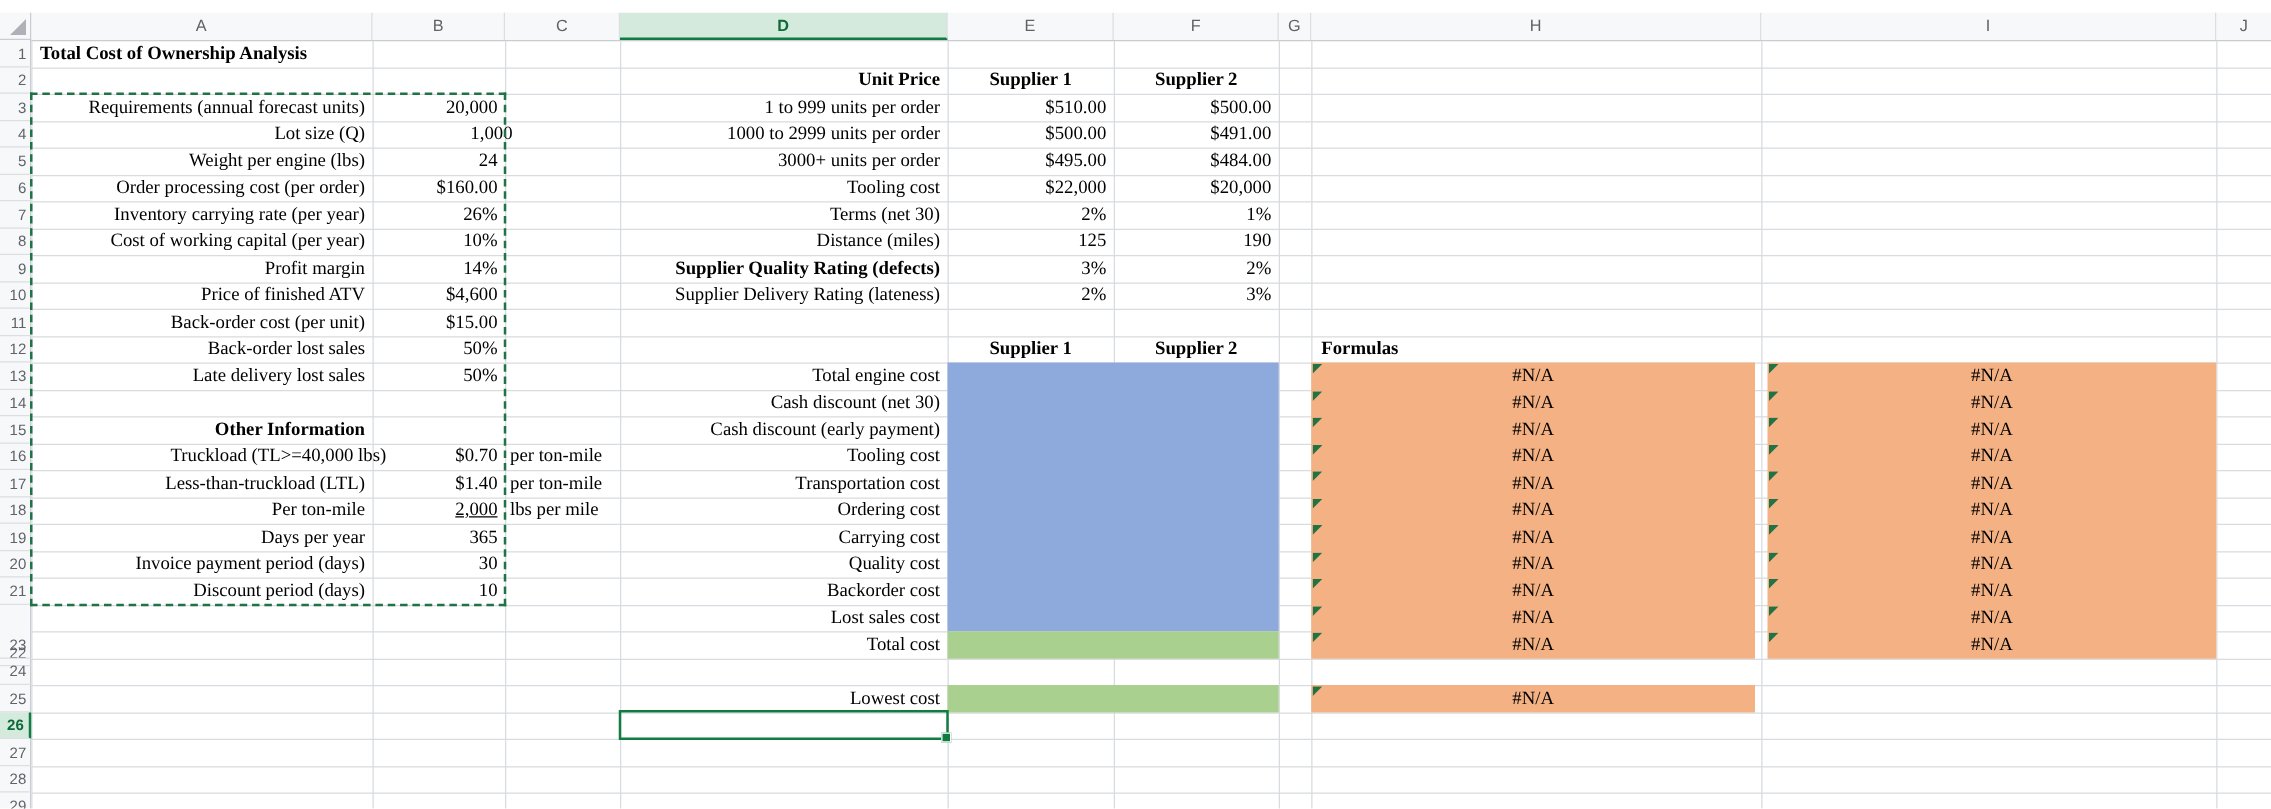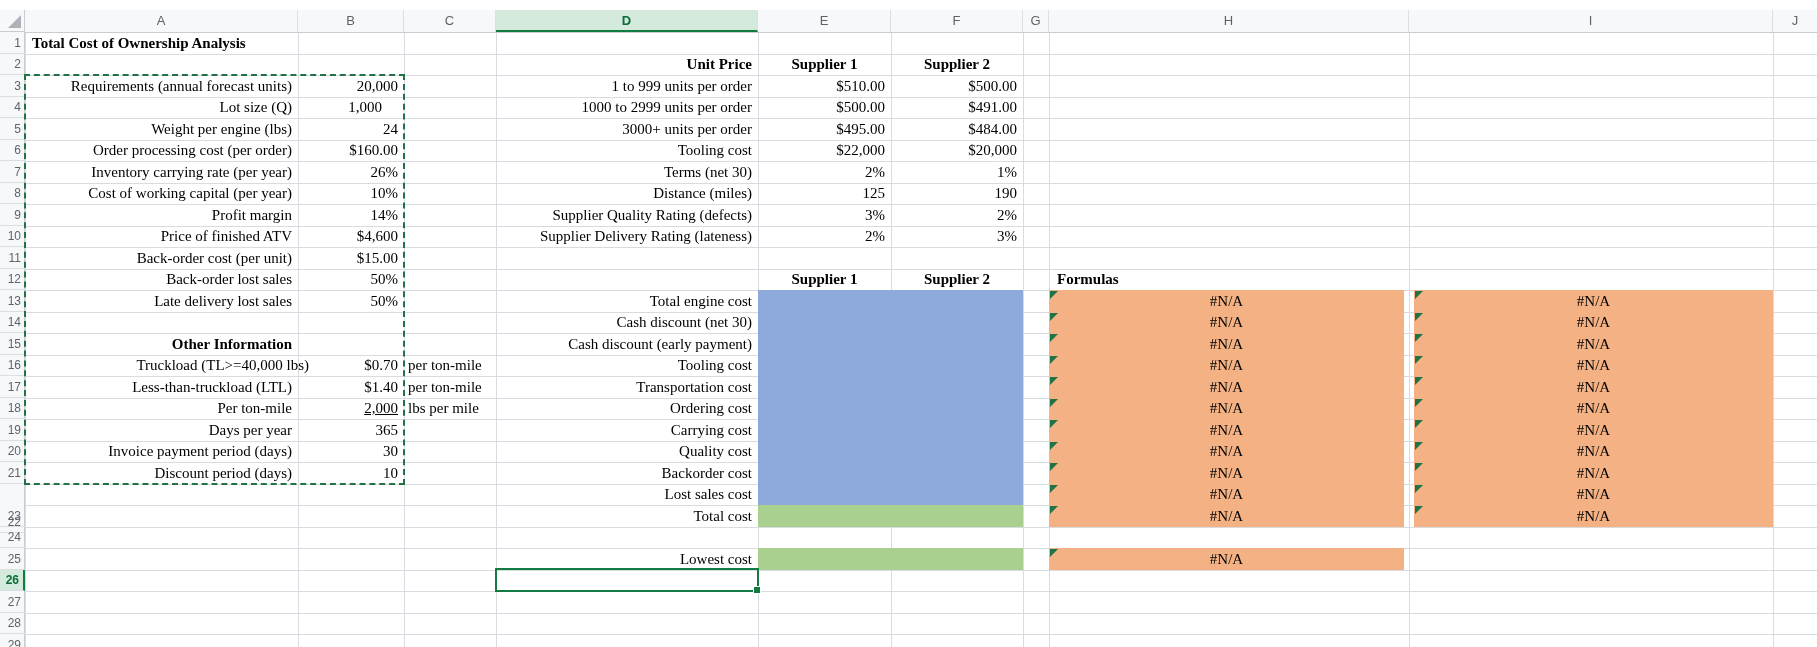--- a/index.html
+++ b/index.html
@@ -145,21 +145,21 @@
     <div class="cell ra b ser" style="left:25px;top:333px;width:273px;height:22px;line-height:22px;">Other Information</div>
     <div class="cell ra b ser" style="left:496px;top:54px;width:262px;height:21px;line-height:21px;">Unit Price</div>
     <div class="cell ce b ser" style="left:758px;top:54px;width:133px;height:21px;line-height:21px;">Supplier 1</div>
     <div class="cell ce b ser" style="left:891px;top:54px;width:132px;height:21px;line-height:21px;">Supplier 2</div>
     <div class="cell ce b ser" style="left:758px;top:269px;width:133px;height:21px;line-height:21px;">Supplier 1</div>
     <div class="cell ce b ser" style="left:891px;top:269px;width:132px;height:21px;line-height:21px;">Supplier 2</div>
     <div class="cell la b ser" style="left:1053px;top:269px;width:300px;height:21px;line-height:21px;">Formulas</div>
   <div class="cell ser ra" style="left: 25px; top: 75px; width: 273px; height: 22px; line-height: 22px;">Requirements (annual forecast units)</div>
       <div class="cell ser ra" style="left: 298px; top: 75px; width: 106px; height: 22px; line-height: 22px;">20,000</div>
       <div class="cell ser ra" style="left: 25px; top: 97px; width: 273px; height: 21px; line-height: 21px;">Lot size (Q)</div>
-      <div class="cell ser ra" style="left: 282px; top: 97px; width: 106px; height: 21px; line-height: 21px;">1,000</div>
+      <div class="cell ser ra" style="left: 310px; top: 97px; width: 106px; height: 21px; line-height: 21px;">1,000</div>
       <div class="cell ser ra" style="left: 25px; top: 118px; width: 273px; height: 22px; line-height: 22px;">Weight per engine (lbs)</div>
       <div class="cell ser ra" style="left: 298px; top: 118px; width: 106px; height: 22px; line-height: 22px;">24</div>
       <div class="cell ser ra" style="left: 25px; top: 140px; width: 273px; height: 21px; line-height: 21px;">Order processing cost (per order)</div>
       <div class="cell ser ra" style="left: 298px; top: 140px; width: 106px; height: 21px; line-height: 21px;">$160.00</div>
       <div class="cell ser ra" style="left: 25px; top: 161px; width: 273px; height: 22px; line-height: 22px;">Inventory carrying rate (per year)</div>
       <div class="cell ser ra" style="left: 298px; top: 161px; width: 106px; height: 22px; line-height: 22px;">26%</div>
       <div class="cell ser ra" style="left: 25px; top: 183px; width: 273px; height: 21px; line-height: 21px;">Cost of working capital (per year)</div>
       <div class="cell ser ra" style="left: 298px; top: 183px; width: 106px; height: 21px; line-height: 21px;">10%</div>
       <div class="cell ser ra" style="left: 25px; top: 204px; width: 273px; height: 22px; line-height: 22px;">Profit margin</div>
       <div class="cell ser ra" style="left: 298px; top: 204px; width: 106px; height: 22px; line-height: 22px;">14%</div>
@@ -197,21 +197,21 @@
       <div class="cell ser ra" style="left: 891px; top: 118px; width: 132px; height: 22px; line-height: 22px;">$484.00</div>
       <div class="cell ser ra" style="left: 496px; top: 140px; width: 262px; height: 21px; line-height: 21px;">Tooling cost</div>
       <div class="cell ser ra" style="left: 758px; top: 140px; width: 133px; height: 21px; line-height: 21px;">$22,000</div>
       <div class="cell ser ra" style="left: 891px; top: 140px; width: 132px; height: 21px; line-height: 21px;">$20,000</div>
       <div class="cell ser ra" style="left: 496px; top: 161px; width: 262px; height: 22px; line-height: 22px;">Terms (net 30)</div>
       <div class="cell ser ra" style="left: 758px; top: 161px; width: 133px; height: 22px; line-height: 22px;">2%</div>
       <div class="cell ser ra" style="left: 891px; top: 161px; width: 132px; height: 22px; line-height: 22px;">1%</div>
       <div class="cell ser ra" style="left: 496px; top: 183px; width: 262px; height: 21px; line-height: 21px;">Distance (miles)</div>
       <div class="cell ser ra" style="left: 758px; top: 183px; width: 133px; height: 21px; line-height: 21px;">125</div>
       <div class="cell ser ra" style="left: 891px; top: 183px; width: 132px; height: 21px; line-height: 21px;">190</div>
-      <div class="cell ser ra" style="left: 496px; top: 204px; width: 262px; height: 22px; line-height: 22px;">Supplier Quality Rating (defects)</div>
+      <div class="cell ser ra" style="left: 496px; top: 204px; width: 262px; height: 22px; line-height: 22px; font-weight: bold;">Supplier Quality Rating (defects)</div>
       <div class="cell ser ra" style="left: 758px; top: 204px; width: 133px; height: 22px; line-height: 22px;">3%</div>
       <div class="cell ser ra" style="left: 891px; top: 204px; width: 132px; height: 22px; line-height: 22px;">2%</div>
       <div class="cell ser ra" style="left: 496px; top: 226px; width: 262px; height: 21px; line-height: 21px;">Supplier Delivery Rating (lateness)</div>
       <div class="cell ser ra" style="left: 758px; top: 226px; width: 133px; height: 21px; line-height: 21px;">2%</div>
       <div class="cell ser ra" style="left: 891px; top: 226px; width: 132px; height: 21px; line-height: 21px;">3%</div>
       <div class="cell ser ra" style="left: 496px; top: 290px; width: 262px; height: 22px; line-height: 22px;">Total engine cost</div>
       <div class="cell ser ra" style="left: 496px; top: 312px; width: 262px; height: 21px; line-height: 21px;">Cash discount (net 30)</div>
       <div class="cell ser ra" style="left: 496px; top: 333px; width: 262px; height: 22px; line-height: 22px;">Cash discount (early payment)</div>
       <div class="cell ser ra" style="left: 496px; top: 355px; width: 262px; height: 21px; line-height: 21px;">Tooling cost</div>
       <div class="cell ser ra" style="left: 496px; top: 376px; width: 262px; height: 22px; line-height: 22px;">Transportation cost</div>

